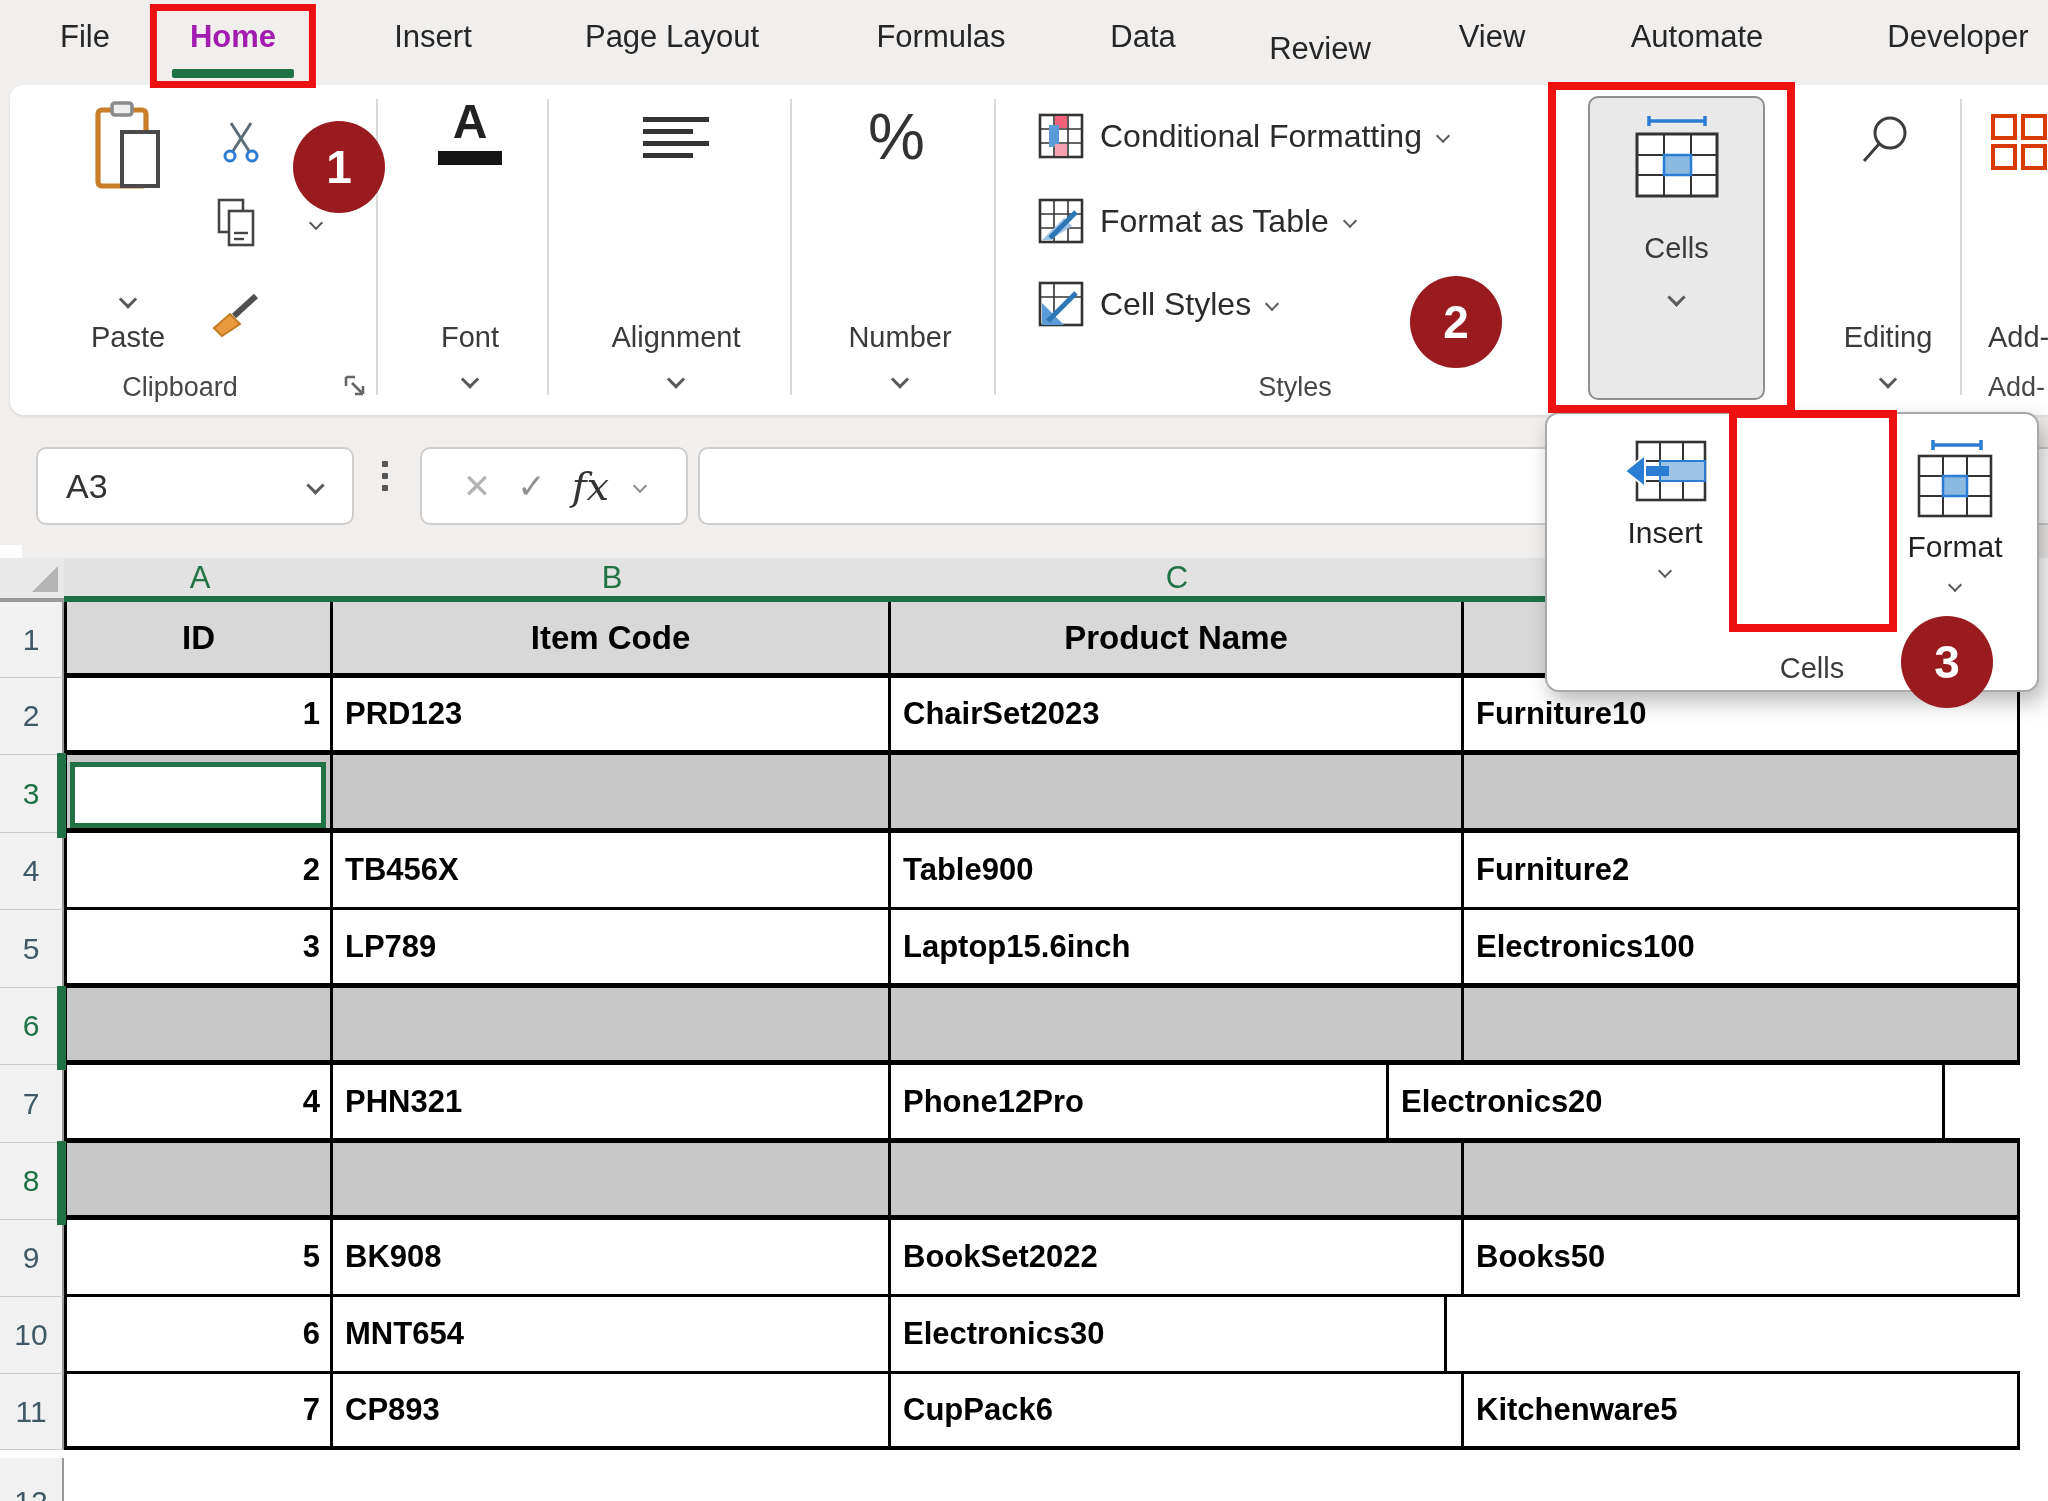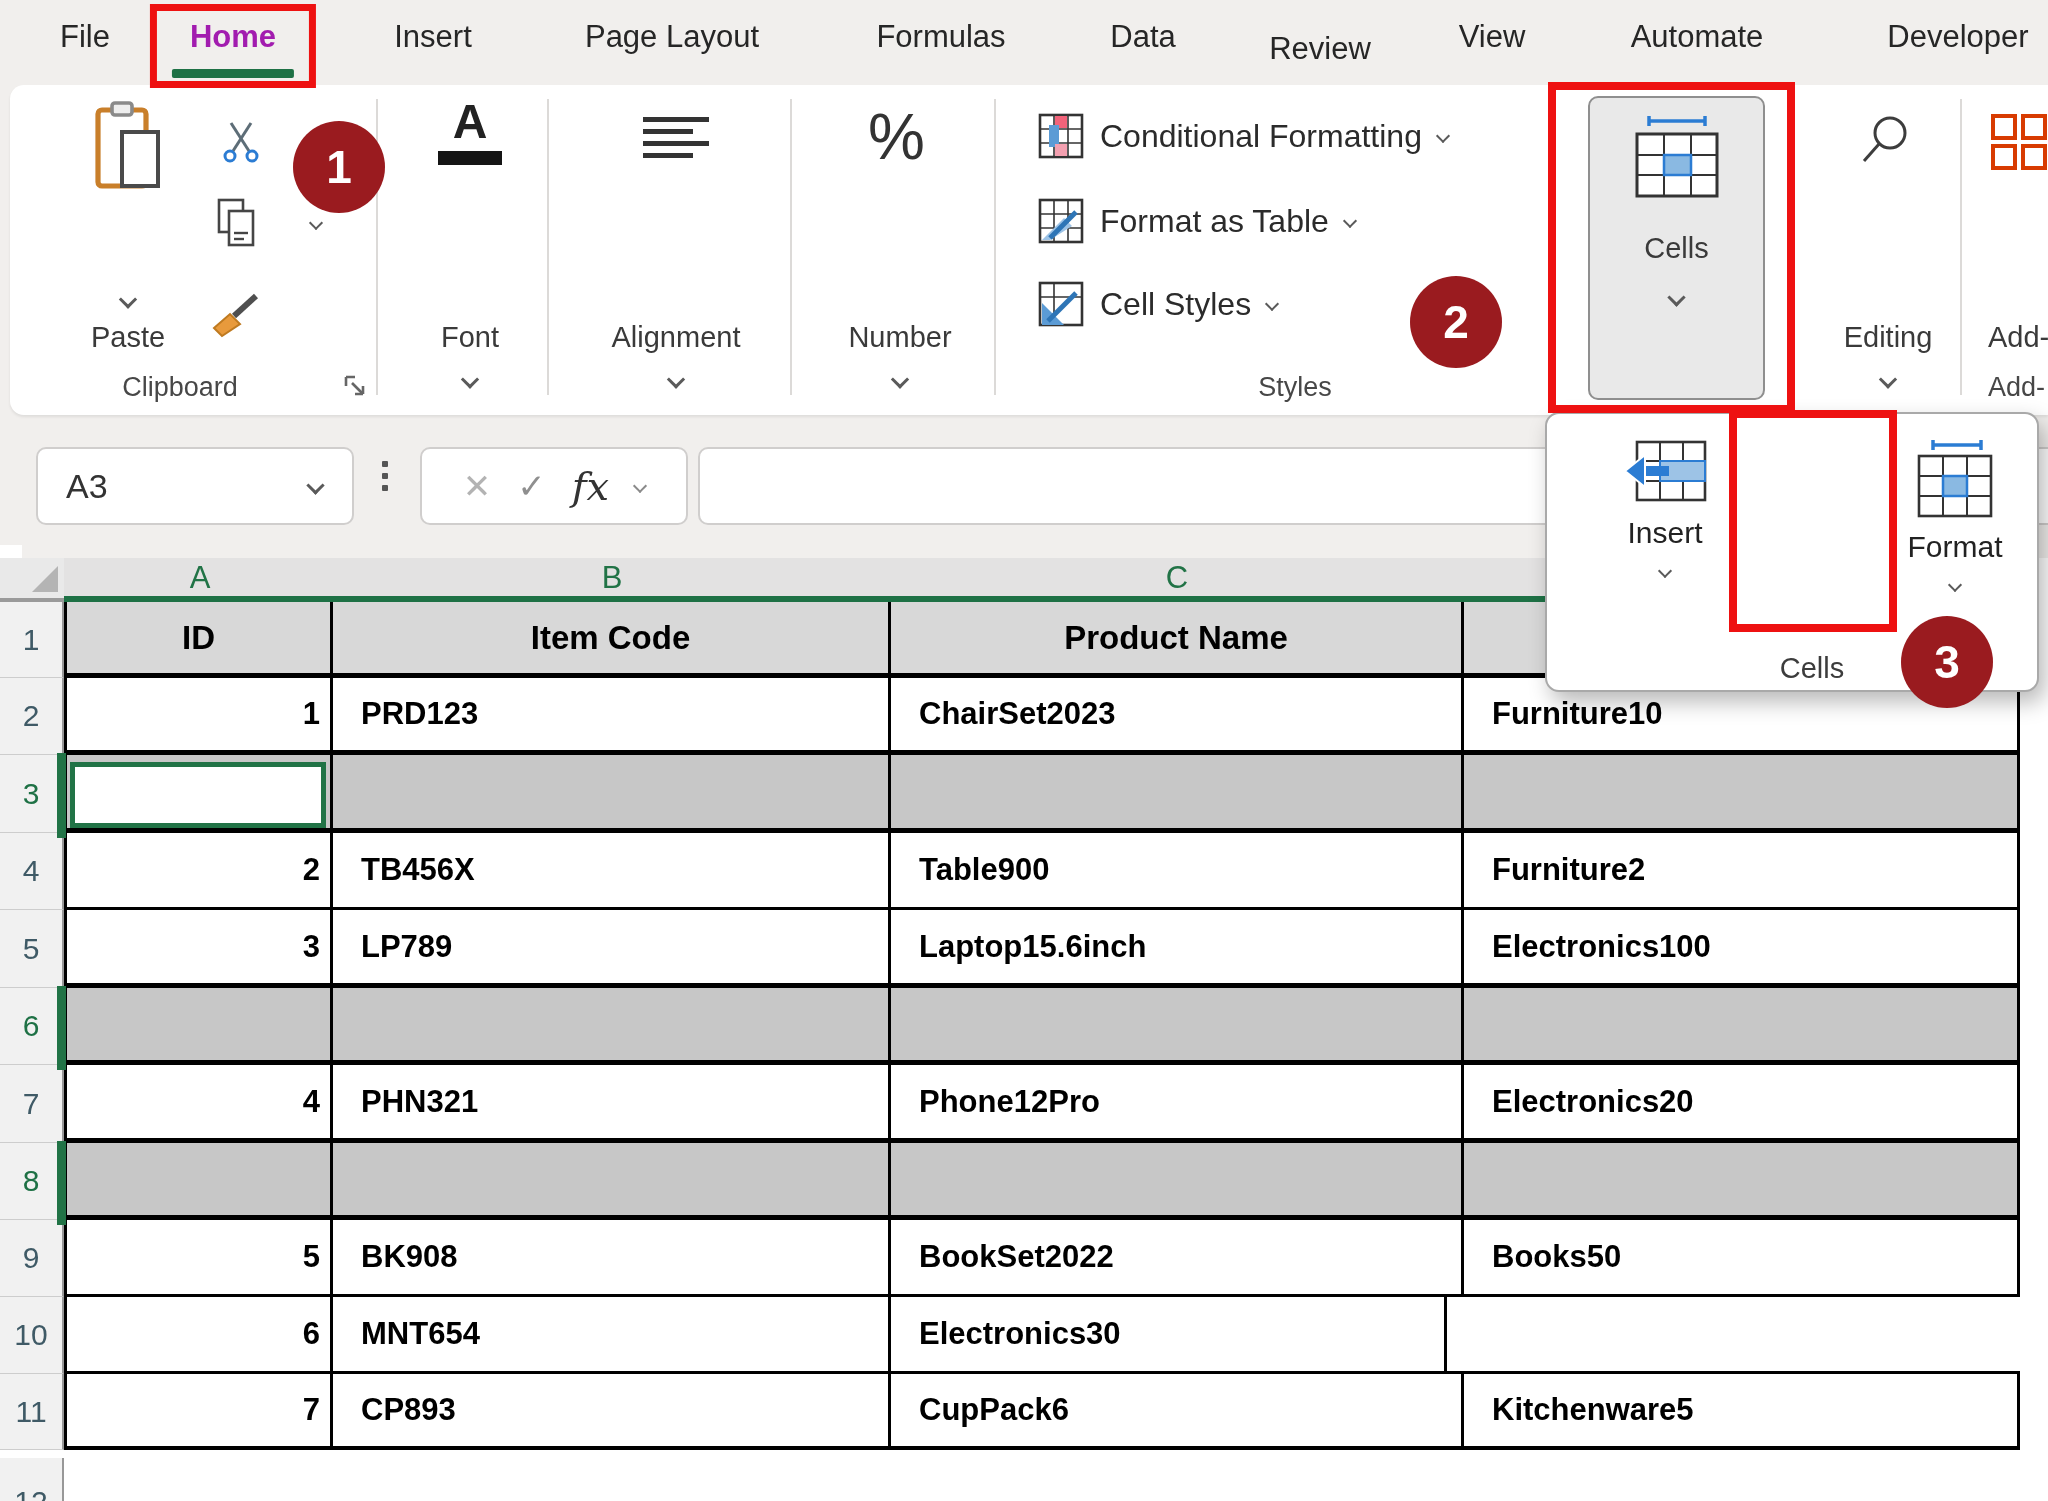--- a/index.html
+++ b/index.html
@@ -50,21 +50,21 @@
   .sheetbg{position:absolute;left:0;top:545px;width:2048px;height:956px;background:#fff;z-index:0;}
   .corner{position:absolute;left:0;top:558px;width:64px;height:44px;background:#e9e9e9;border-bottom:4px solid #9a9a9a;z-index:1;}
   .corner i{position:absolute;right:6px;bottom:6px;width:0;height:0;border-left:26px solid transparent;border-bottom:26px solid #b4b4b4;}
   .colhead{position:absolute;left:64px;top:558px;width:1956px;height:44px;background:var(--colhead);border-bottom:6px solid var(--green2);z-index:1;}
   .colletter{position:absolute;top:2px;transform:translateX(-50%);font-size:31px;color:var(--green);}
   .rowhead{position:absolute;left:0;width:64px;background:#f1f1f1;border-right:2px solid #989898;border-bottom:1px solid #cdcdcd;display:flex;align-items:center;justify-content:center;font-size:30px;color:#3f5a66;z-index:1;overflow:hidden;}
   .rowhead.sel{color:var(--green2);}
   .srow{position:absolute;left:64px;width:1956px;border-left:3px solid #000;display:flex;z-index:1;}
   .cell{border-right:3px solid #000;height:100%;font-size:31px;font-weight:600;color:#000;display:flex;align-items:center;overflow:hidden;white-space:nowrap;}
   .cell.a{justify-content:flex-end;padding-right:10px;}
-  .cell.bcd{padding-left:28px;}
+  .cell.bcd{padding-left:12px;}
   .cell.hd{justify-content:center;font-weight:bold;font-size:33px;background:var(--hdrfill);padding:0;}
   .greenbar{position:absolute;left:57px;width:9px;background:var(--green);z-index:2;}
   .activecell{position:absolute;left:70px;width:256px;border:5px solid var(--green);background:#fff;z-index:3;}
 
   
   .menu{position:absolute;left:1545px;top:412px;width:494px;height:280px;background:#fff;border:2px solid #a9a9a9;border-radius:14px;box-shadow:6px 10px 22px rgba(0,0,0,.28);z-index:20;}
   .mitem{position:absolute;top:24px;width:140px;display:flex;flex-direction:column;align-items:center;cursor:default;}
   .mitem .lab{font-size:30px;color:#222;margin-top:10px;white-space:nowrap;}
   .mitem .chev{margin-top:16px;}
   .mlabel{position:absolute;left:265px;top:238px;transform:translateX(-50%);font-size:29px;color:#3c3c3c;}
@@ -299,21 +299,21 @@
         <div class="cell a" style="width: 266px; background: var(--selfill);"></div>
         <div class="cell bcd" style="width: 558px; background: var(--selfill);"></div>
         <div class="cell bcd" style="width: 573px; background: var(--selfill);"></div>
         <div class="cell bcd" style="width: 556px; background: var(--selfill);"></div>
       </div>
       <div class="greenbar" style="top: 986px; height: 84px;"></div>
       <div class="rowhead" style="top: 1065px; height: 78px;">7</div>
       <div class="srow" style="top: 1065px; height: 78px; border-bottom: 5px solid rgb(0, 0, 0);">
         <div class="cell a" style="width: 266px;">4</div>
         <div class="cell bcd" style="width: 558px;">PHN321</div>
-        <div class="cell bcd" style="width: 573px;">Phone12Pro</div>
+        <div class="cell bcd" style="width: 498px;">Phone12Pro</div>
         <div class="cell bcd" style="width: 556px;">Electronics20</div>
       </div>
       <div class="rowhead sel" style="top: 1143px; height: 77px;">8</div>
       <div class="srow" style="top: 1143px; height: 77px; border-bottom: 5px solid rgb(0, 0, 0);">
         <div class="cell a" style="width: 266px; background: var(--selfill);"></div>
         <div class="cell bcd" style="width: 558px; background: var(--selfill);"></div>
         <div class="cell bcd" style="width: 573px; background: var(--selfill);"></div>
         <div class="cell bcd" style="width: 556px; background: var(--selfill);"></div>
       </div>
       <div class="greenbar" style="top: 1141px; height: 84px;"></div>

